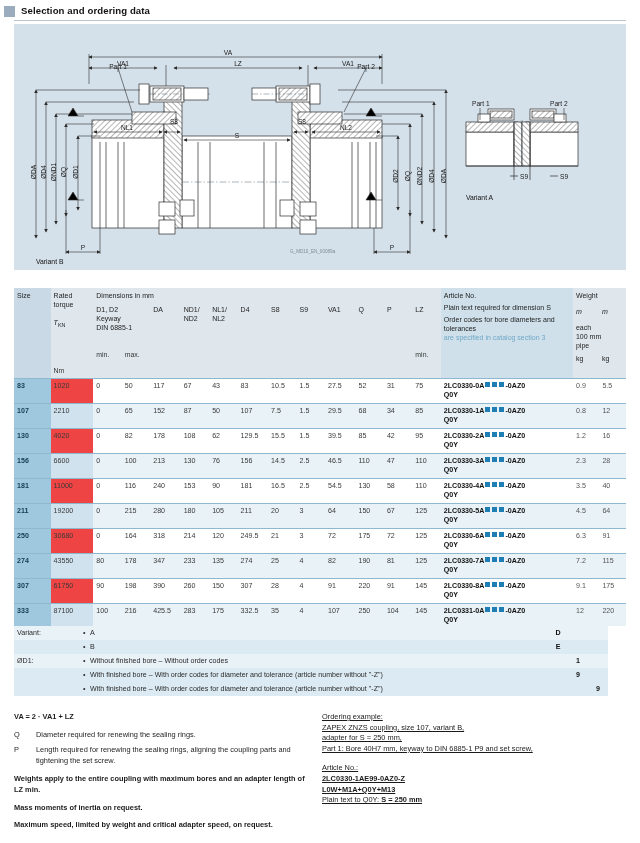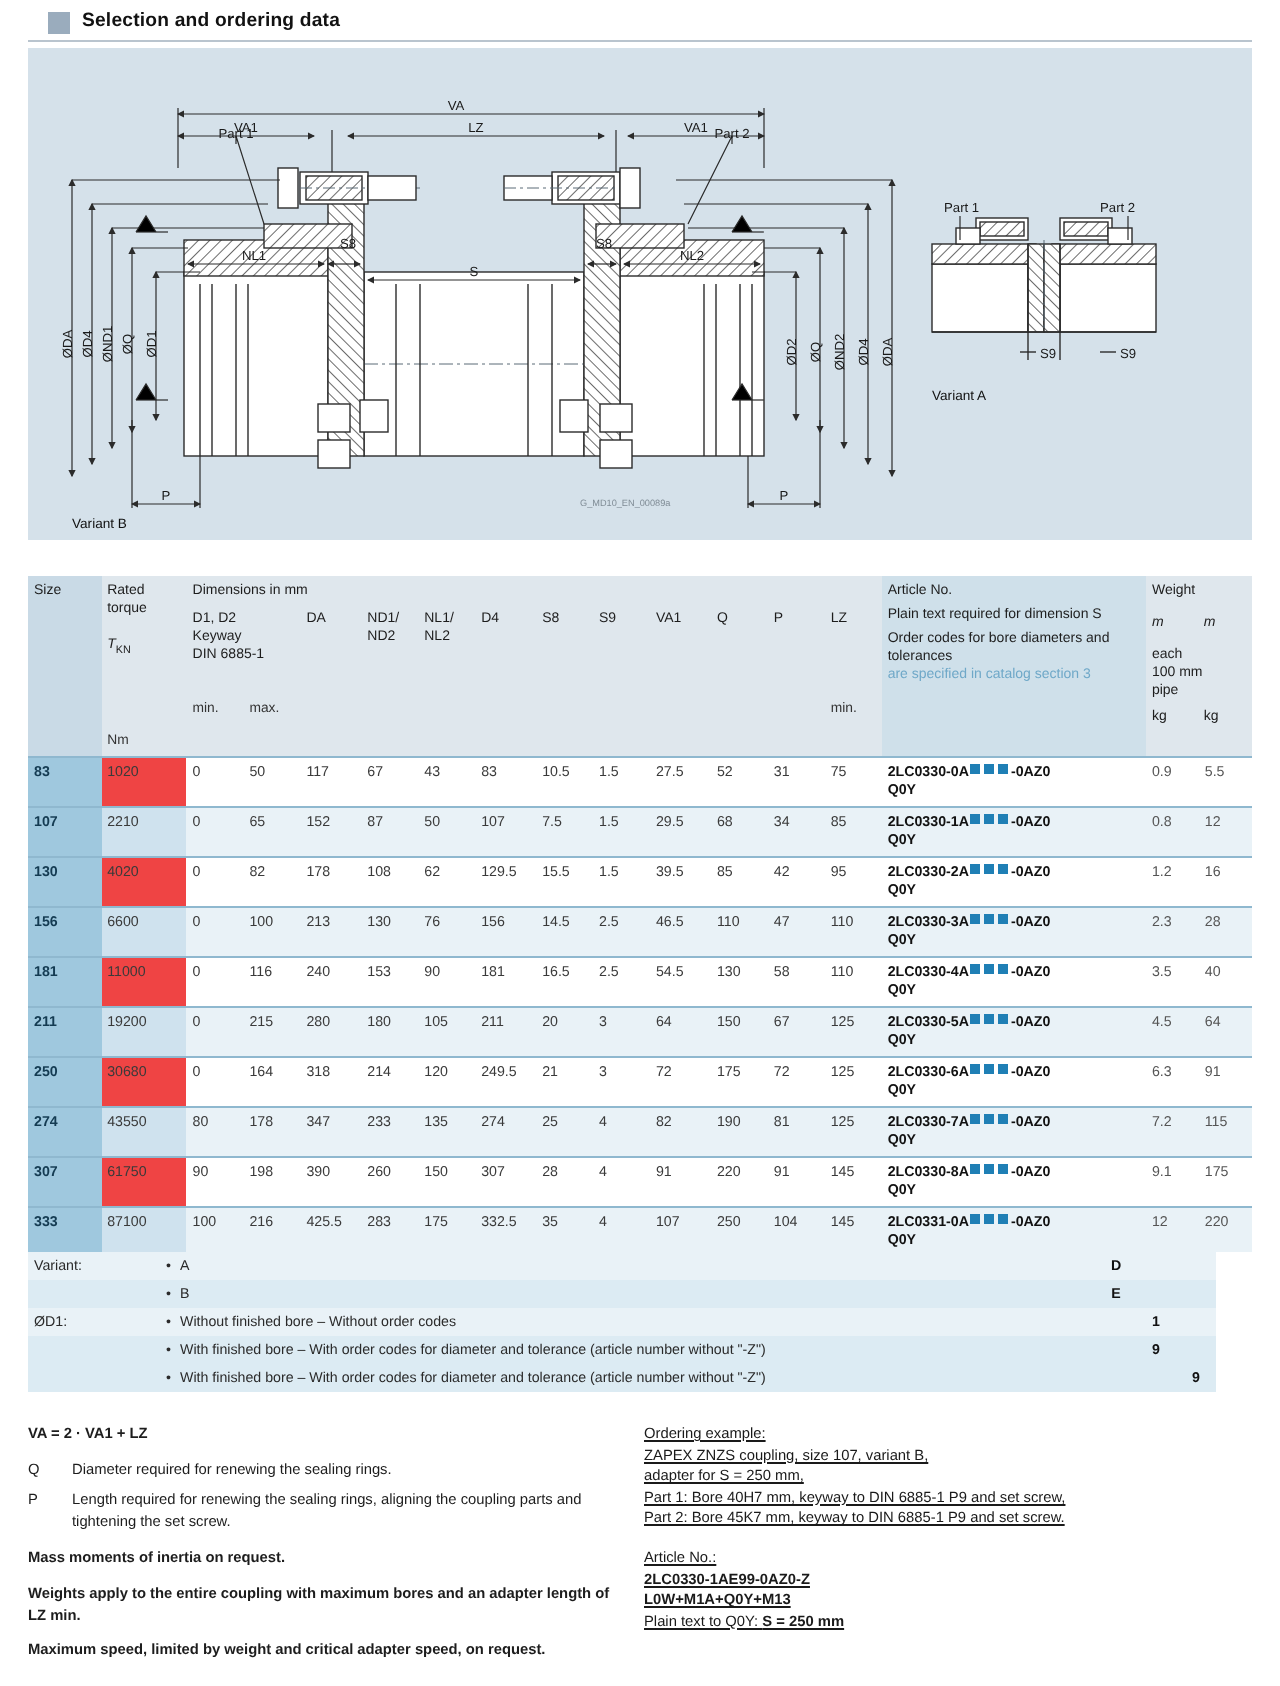--- a/index.html
+++ b/index.html
@@ -5,21 +5,21 @@
   html,body{margin:0;padding:0;}
   body{
     width:640px;height:843px;background:#ffffff;
     font-family:"Liberation Sans",sans-serif;
     font-size:7.2px;color:#1a1a1a;
     -webkit-font-smoothing:antialiased;
   }
   .page{position:relative;width:640px;height:843px;overflow:hidden;}
 
   
-  .hdr{position:absolute;left:24px;top:4px;width:612px;height:18px;}
+  .hdr{position:absolute;left:4px;top:4px;width:612px;height:18px;}
   .hdr-sq{position:absolute;left:0;top:2px;width:11px;height:11px;background:#9aacbd;}
   .hdr-title{position:absolute;left:17px;top:1px;font-size:9.6px;font-weight:bold;color:#121212;letter-spacing:.1px;}
   .hdr-rule{position:absolute;left:14px;top:20px;width:612px;height:1px;background:#b9c4ce;}
 
   
   .fig{position:absolute;left:14px;top:24px;width:612px;height:246px;background:#d5e1ea;}
   .fig svg{display:block;}
   .figlabel{font-family:"Liberation Sans",sans-serif;font-size:6.6px;fill:#1a1a1a;}
   .figlabel-b{font-family:"Liberation Sans",sans-serif;font-size:6.8px;fill:#111;}
   .figid{font-family:"Liberation Sans",sans-serif;font-size:4.6px;fill:#7f8b95;}
@@ -677,31 +677,30 @@
     <div class="fcolL">
       <p class="p">VA = 2 · VA1 + LZ</p>
       <div class="defrow">
         <div class="k">Q</div>
         <div class="v">Diameter required for renewing the sealing rings.</div>
       </div>
       <div class="defrow" style="margin-bottom:8px">
         <div class="k">P</div>
         <div class="v">Length required for renewing the sealing rings, aligning the coupling parts and tightening the set screw.</div>
       </div>
+      <p class="p">Weights apply to the entire coupling with maximum bores and an adapter length of LZ min.</p>
       <p class="p">Mass moments of inertia on request.</p>
-      <p class="p">Weights apply to the entire coupling with maximum bores and an adapter length of LZ min.</p>
       <p class="p">Maximum speed, limited by weight and critical adapter speed, on request.</p>
     </div>
 
     <div class="fcolR">
       <div class="u">Ordering example:</div>
       <div class="u">ZAPEX ZNZS coupling, size 107, variant B,</div>
       <div class="u">adapter for S = 250 mm,</div>
       <div class="u">Part 1: Bore 40H7 mm, keyway to DIN 6885-1 P9 and set screw,</div>
-      <div class="u">Part 2: Bore 45K7 mm, keyway to DIN 6885-1 P9 and set screw.</div>
       <div class="u" style="margin-top:9px">Article No.:</div>
       <div class="u b">2LC0330-1AE99-0AZ0-Z</div>
       <div class="u b">L0W+M1A+Q0Y+M13</div>
       <div class="u"><span>Plain text to Q0Y: </span><span class="b">S = 250 mm</span></div>
     </div>
   </div>
 
 </div>
 
 </body></html>

